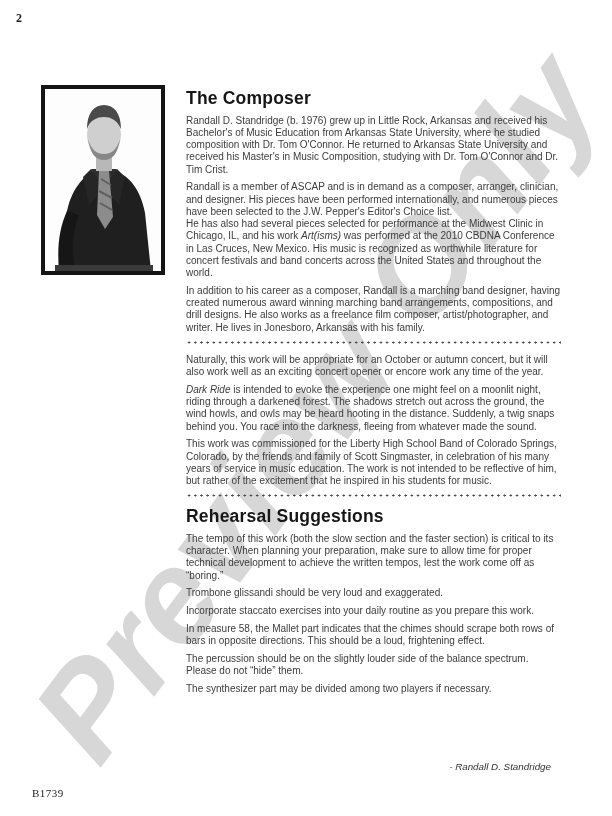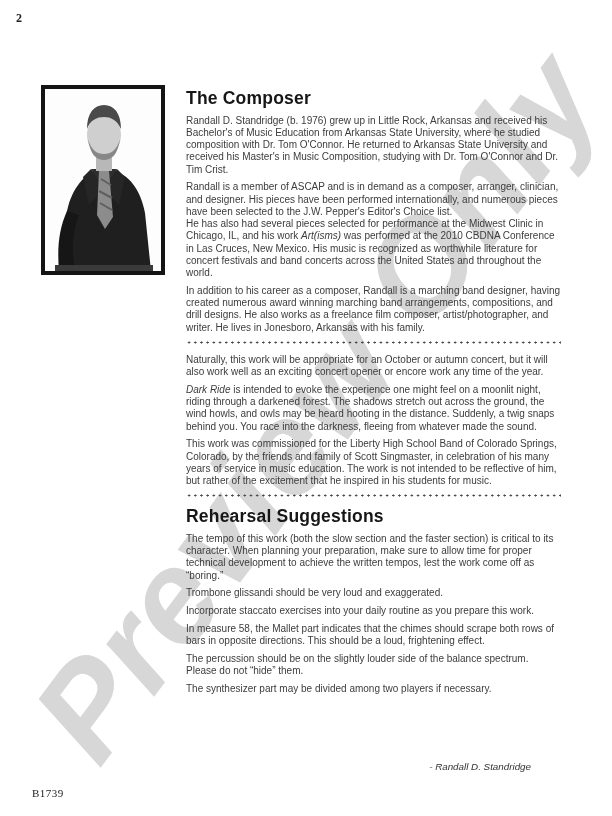--- a/index.html
+++ b/index.html
@@ -38,21 +38,21 @@
   .content p {
     margin:0 0 5.5px 0; font-size:10px; line-height:12.25px; color:#3c3c3c;
   }
   .content .it { font-style:italic;text-align:center; }
   .divider {
     height:3px; margin:7px 0 10px 0;
     background-image:radial-gradient(circle, #4a4a4a 0.9px, rgba(0,0,0,0) 1.2px);
     background-size:6.2px 3px; background-repeat:repeat-x; background-position:0 50%;
   }
   .signature {
-    position:absolute; top:761px; right:81px; z-index:1;
+    position:absolute; top:761px; right:61px; z-index:1;
     font-style:italic; font-size:9.8px; color:#333;
   }
 </style>
 </head>
 <body>
 
 <div class="page">
 
   <div class="watermark">Preview Only</div>
 

